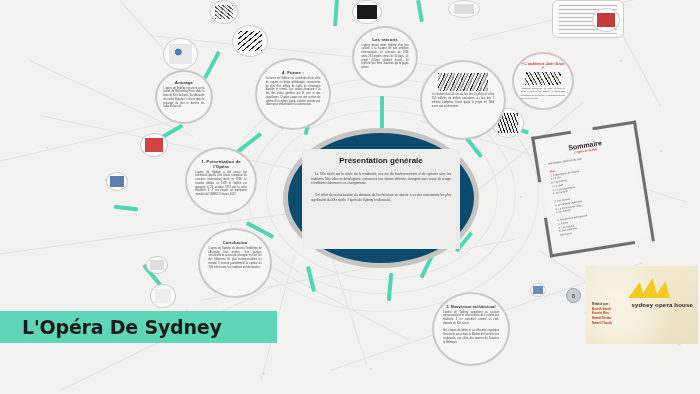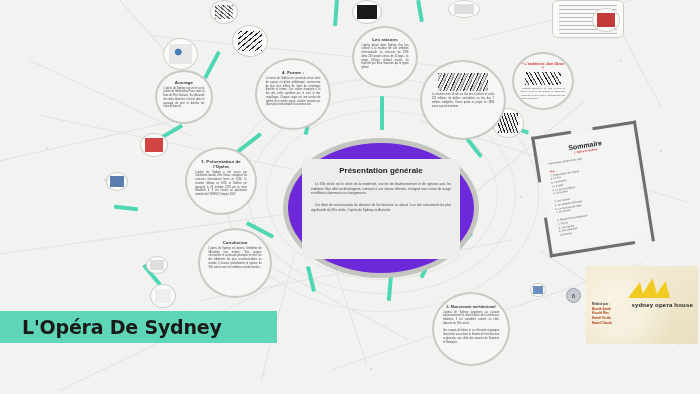--- a/index.html
+++ b/index.html
@@ -19,22 +19,22 @@
   .node{position:absolute;border-radius:50%;background:#f6f6f4;
         border:2px solid #c9c9c6;box-sizing:border-box;overflow:hidden;}
   .node .inner{position:absolute;left:12%;right:12%;top:15%;bottom:15%;
         display:flex;flex-direction:column;align-items:center;}
   .node .ttl{font-weight:bold;font-size:4.4px;color:#2f2f2f;text-align:center;
         margin-bottom:2px;letter-spacing:.1px;}
   .node .body{font-size:2.6px;line-height:1.45;color:#4a4a4a;text-align:justify;
         width:100%;}
 
   
-  #hub{position:absolute;left:283px;top:138px;width:196px;height:140px;
-       border-radius:50%;background:#6d28d9;border:5px solid #c4c4c1;
+  #hub{position:absolute;left:283px;top:128px;width:196px;height:140px;
+       border-radius:50%;background:#0c4a6e;border:5px solid #c4c4c1;
        box-sizing:border-box;}
   #hub .hubinner{position:absolute;left:14px;right:14px;top:16px;bottom:14px;
        background:#ededeb;}
   #hub .hubttl{text-align:center;font-weight:bold;font-size:8px;color:#1d1d1d;
        margin-top:7px;margin-bottom:7px;}
   #hub .hubbody{font-size:3.1px;line-height:1.5;color:#4b4b4b;text-align:justify;
        padding:0 9px;}
   #hub .hubbody p{margin:0 0 7px 0;text-indent:4px;}
 
   

